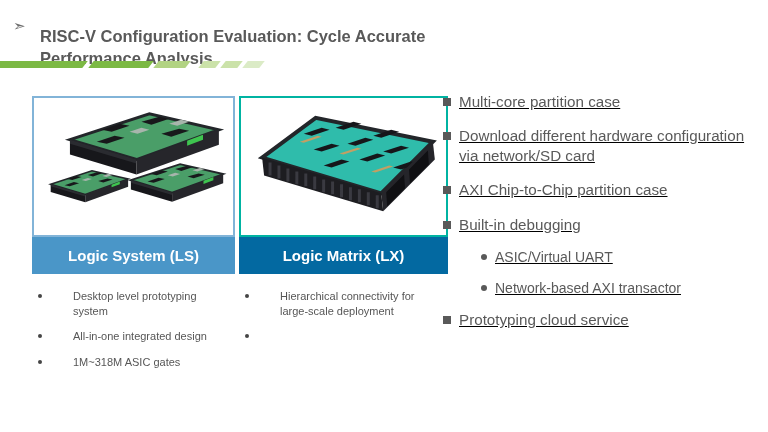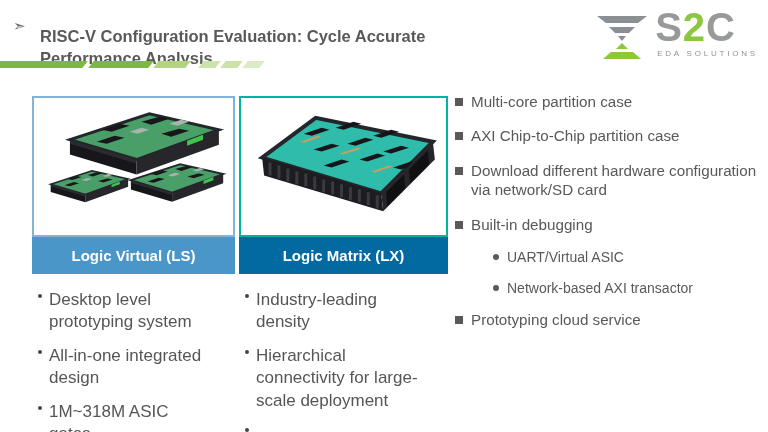--- a/index.html
+++ b/index.html
@@ -36,24 +36,24 @@
   .imgbox svg{width:100%;height:100%;display:block;}
   #ls .imgbox{border-color:#82b4d8;}
   #lx .imgbox{border-color:#00b3a2;}
   .banner{height:37px;display:flex;align-items:center;justify-content:center;
     color:#fff;font-weight:bold;font-size:15px;}
   #ls .banner{background:#4a96c8;}
   #lx .banner{background:#0369a1;}
   .feat{margin:15px 0 0 6px;}
   #ls .feat{width:176px;}
   #lx .feat{width:186px;}
-  .fi{display:flex;margin-bottom:11px;font-size:17px;color:#565656;line-height:1.32;}
+  .fi{display:flex;margin-bottom:11px;font-size:11px;color:#565656;line-height:1.32;gap:24px;}
   .dot{width:4px;height:4px;border-radius:50%;background:#454545;margin:5px 7px 0 0;flex:none;}
   
-  .rcol{position:absolute;left:455px;top:92px;width:308px;}
+  .rcol{position:absolute;left:443px;top:92px;width:308px;text-decoration:underline;}
   .r1{display:flex;margin-bottom:15px;font-size:15.2px;color:#595959;line-height:1.28;}
   .sq{width:8px;height:8px;background:#595959;margin:6px 8px 0 0;flex:none;}
   .r2{display:flex;margin:0 0 13px 38px;font-size:14px;color:#595959;line-height:1.25;}
   .rdot{width:6px;height:6px;border-radius:50%;background:#595959;margin:5px 8px 0 0;flex:none;}
   .u{border-bottom:2px solid #eba6a6;}
 </style>
 </head>
 <body>
 
 <div class="slide">
@@ -62,33 +62,20 @@
   <h1 class="title">RISC-V Configuration Evaluation: Cycle Accurate Performance Analysis</h1>
   <div class="greenline">
     <i class="seg s1"></i>
     <i class="seg s2"></i>
     <i class="seg s3"></i>
     <i class="seg s4"></i>
     <i class="seg s5"></i>
     <i class="seg s6"></i>
   </div>
 
-  <div class="logo">
-    <svg class="logo-mark" viewBox="0 0 54 48">
-      <polygon points="2,2 52,2 43,9 11,9" fill="#8b8f93"></polygon>
-      <polygon points="14,13 40,13 34,19 20,19" fill="#8b8f93"></polygon>
-      <polygon points="23,22 31,22 27,27" fill="#8b8f93"></polygon>
-      <polygon points="27,29 21,35 33,35" fill="#8dc63f"></polygon>
-      <polygon points="16,38 38,38 46,45 8,45" fill="#8dc63f"></polygon>
-    </svg>
-    <div class="logo-text">
-      <div class="logo-word"><span>S</span><span class="g">2</span><span>C</span></div>
-      <div class="logo-sub">EDA SOLUTIONS</div>
-    </div>
-  </div>
 
   <div class="card" id="ls">
     <div class="imgbox">
       <svg viewBox="0 0 200 138">
         <defs>
           <g id="lsdev">
             <polygon points="28,40 108,14 178,30 95,60" fill="#4a9e68" stroke="#23262a" stroke-width="3"></polygon>
             <polygon points="95,60 178,30 178,45 95,75" fill="#26262b"></polygon>
             <polygon points="28,40 95,60 95,75 28,55" fill="#17171b"></polygon>
             <polygon points="28,40 95,60 95,64 28,44" fill="#3a3d42" opacity="0.55"></polygon>
@@ -99,21 +86,21 @@
             <polygon points="88,32 100,28 108,30 96,34" fill="#a8b5ac"></polygon>
             <polygon points="128,24 140,20 148,22 136,26" fill="#a8b5ac"></polygon>
             <polygon points="146,41 162,35 162,40 146,46" fill="#3ec44f"></polygon>
           </g>
         </defs>
         <use href="#lsdev" transform="translate(8,2)"></use>
         <use href="#lsdev" transform="translate(2,66) scale(0.52)"></use>
         <use href="#lsdev" transform="translate(80,58) scale(0.62)"></use>
       </svg>
     </div>
-    <div class="banner">Logic Virtual (LS)</div>
+    <div class="banner">Logic System (LS)</div>
     <div class="feat">
       <div class="fi">
           <span class="dot"></span>
           <span>Desktop level prototyping system</span>
         </div>
       <div class="fi">
           <span class="dot"></span>
           <span>All-in-one integrated design</span>
         </div>
       <div class="fi">
@@ -143,52 +130,48 @@
         <polygon points="143,95 161,77 162,91 144,109" fill="#101013"></polygon>
         <polygon points="166,72 185,53 186,67 167,86" fill="#101013"></polygon>
         <polygon points="18,60 138,96 140,114 20,78" fill="#1d1d21"></polygon>
         <path d="M26,65 v13 M35,68 v13 M44,71 v13 M53,74 v13 M62,76 v13 M71,79 v13 M80,82 v13 M89,84 v13 M98,87 v13 M107,90 v13 M116,92 v13 M125,95 v13 M134,98 v13" stroke="#3a3a41" stroke-width="3" fill="none"></path>
       </svg>
     </div>
     <div class="banner">Logic Matrix (LX)</div>
     <div class="feat">
       <div class="fi">
           <span class="dot"></span>
-          <span>Industry-leading density</span>
-        </div>
-      <div class="fi">
-          <span class="dot"></span>
           <span>Hierarchical connectivity for large-scale deployment</span>
         </div>
       <div class="fi">
           <span class="dot"></span>
         </div>
     </div>
   </div>
 
   <div class="rcol">
     <div class="r1">
         <span class="sq"></span>
         <span>Multi-core partition case</span>
       </div>
     <div class="r1">
         <span class="sq"></span>
-        <span>AXI Chip-to-Chip partition case</span>
+        <span>Download different hardware configuration via network/SD card</span>
       </div>
     <div class="r1">
         <span class="sq"></span>
-        <span>Download different hardware configuration via network/SD card</span>
+        <span>AXI Chip-to-Chip partition case</span>
       </div>
     <div class="r1">
         <span class="sq"></span>
         <span>Built-in debugging</span>
       </div>
     <div class="r2">
         <span class="rdot"></span>
-        <span>UART/Virtual ASIC</span>
+        <span>ASIC/Virtual UART</span>
       </div>
     <div class="r2">
         <span class="rdot"></span>
         <span>Network-based AXI transactor</span>
       </div>
     <div class="r1">
         <span class="sq"></span>
         <span>Prototyping cloud service</span>
       </div>
   </div>

